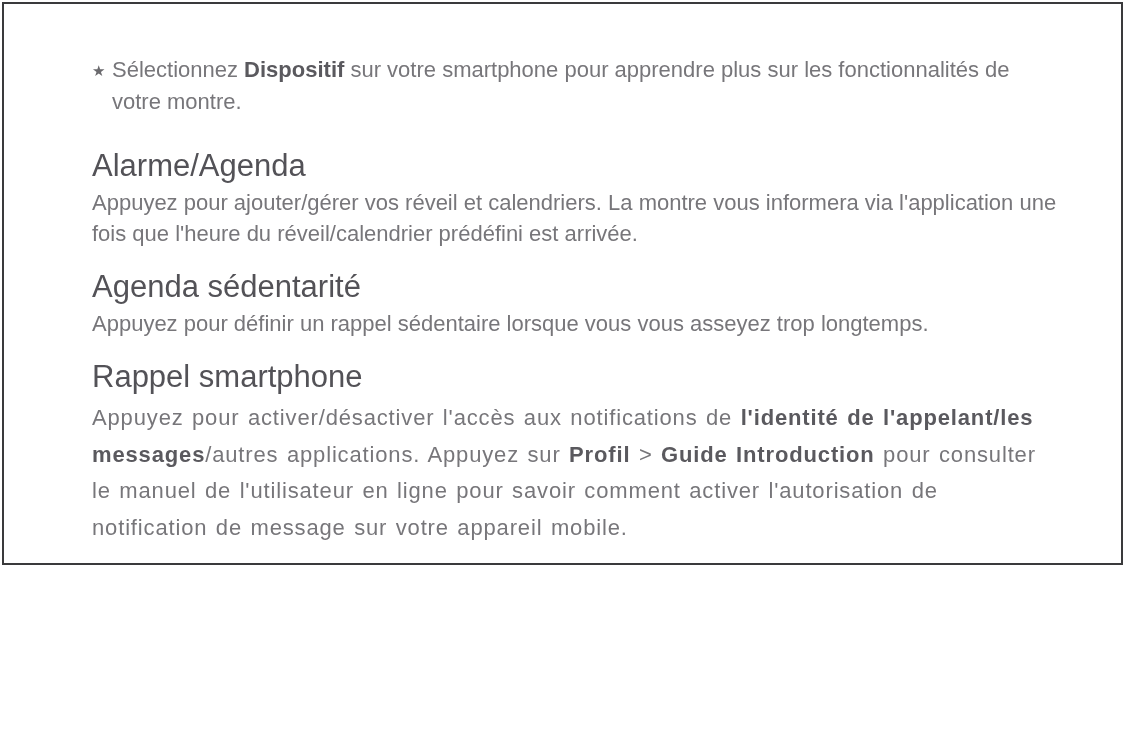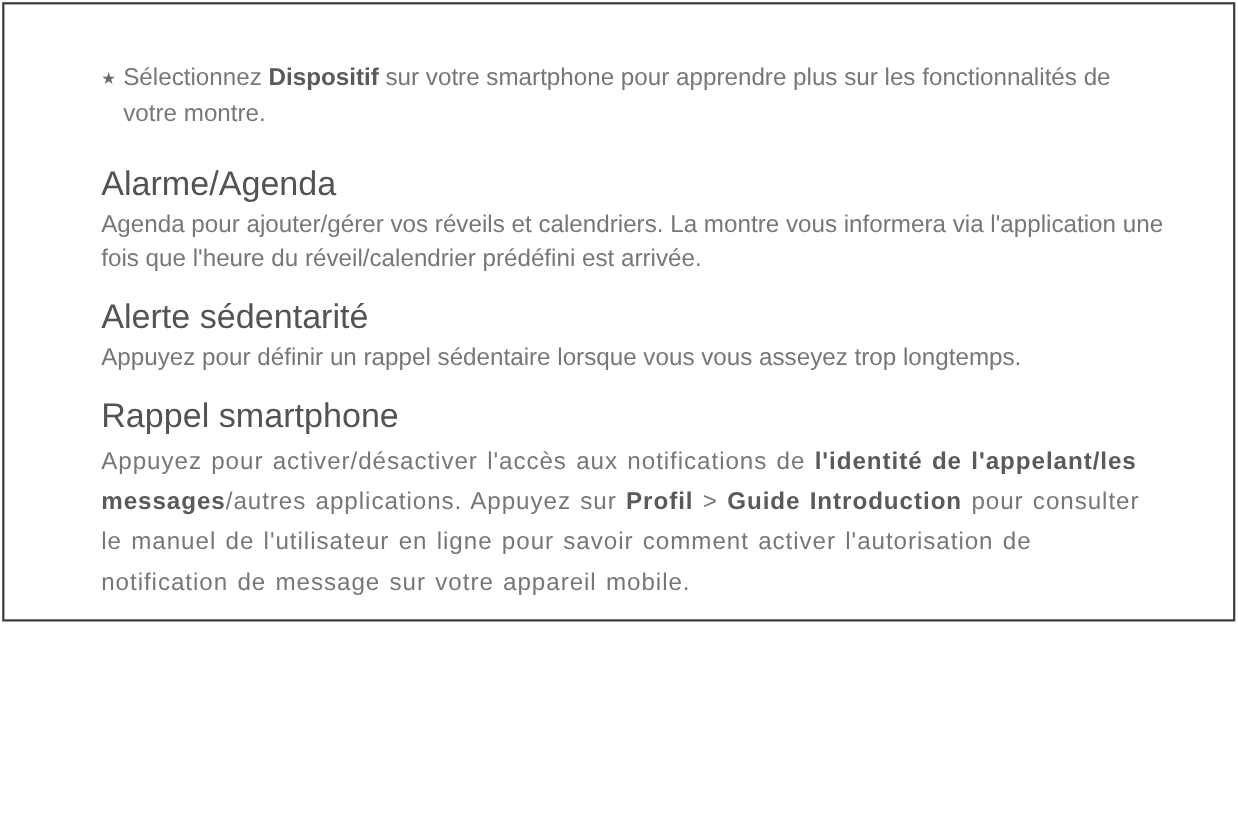--- a/index.html
+++ b/index.html
@@ -101,25 +101,25 @@
   <div class="frame"></div>
 
   <div class="content">
 
     <div class="note">
       <span class="star">★</span><span><span>Sélectionnez </span><span class="b">Dispositif</span><span> sur votre smartphone pour apprendre plus sur les fonctionnalités de votre montre.</span></span>
     </div>
 
     <section>
       <h2>Alarme/Agenda</h2>
-      <p>Agenda pour ajouter/gérer vos réveils et calendriers. La montre vous informera via l'application une fois que l'heure du réveil/calendrier prédéfini est arrivée.</p>
+      <p>Appuyez pour ajouter/gérer vos réveil et calendriers. La montre vous informera via l'application une fois que l'heure du réveil/calendrier prédéfini est arrivée.</p>
     </section>
 
     <section>
-      <h2>Alerte sédentarité</h2>
+      <h2>Agenda sédentarité</h2>
       <p>Appuyez pour définir un rappel sédentaire lorsque vous vous asseyez trop longtemps.</p>
     </section>
 
     <section class="sec-rappel">
       <h2>Rappel smartphone</h2>
       <p><span>Appuyez pour activer/désactiver l'accès aux notifications de </span><span class="b">l'identité de l'appelant/les messages</span><span>/autres applications. Appuyez sur </span><span class="b">Profil</span><span> &gt; </span><span class="b">Guide Introduction</span><span> pour consulter le manuel de l'utilisateur en ligne pour savoir comment activer l'autorisation de notification de message sur votre appareil mobile.</span></p>
     </section>
 
 
   </div>

